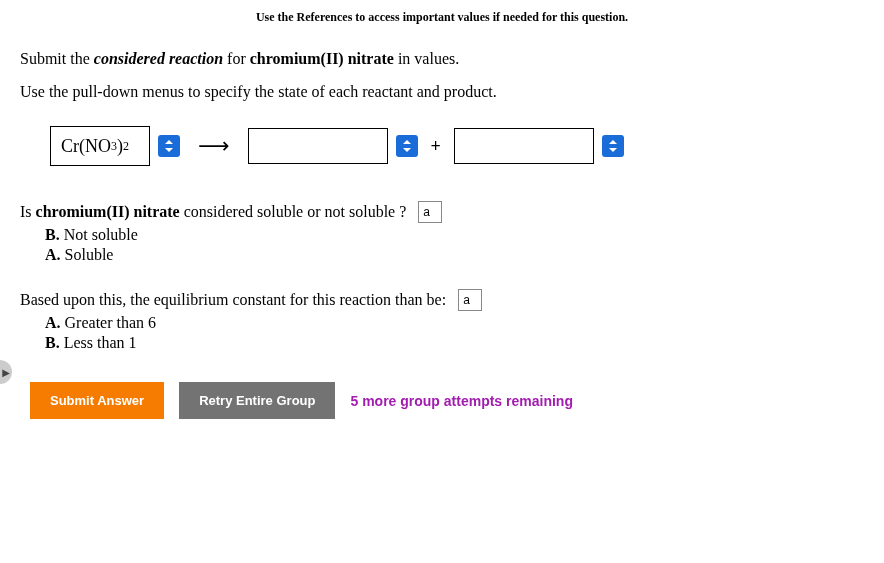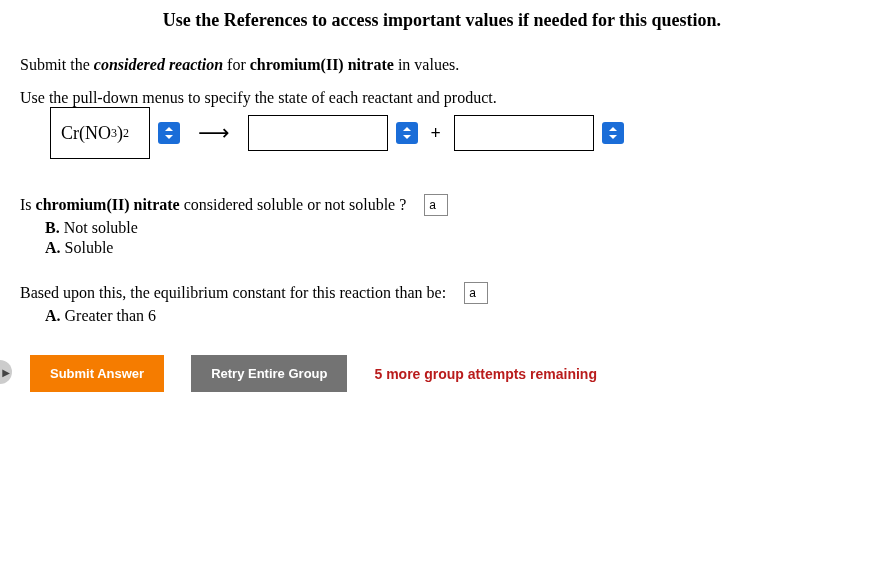--- a/index.html
+++ b/index.html
@@ -1,37 +1,37 @@
 <!DOCTYPE html>
 <html><head>
   <meta charset="utf-8">
   <style>
     * { box-sizing: border-box; margin: 0; padding: 0; }
     body { font-family: "Times New Roman", serif; font-size: 16px; color: #000; padding: 10px 20px; width: 884px; }
-    .header-hint { text-align: center; font-weight: bold; font-size: 18px; margin-bottom: 25px; }
+    .header-hint { text-align: center; font-weight: bold; font-size: 12px; margin-bottom: 25px; }
     .prompt1 { margin-bottom: 15px; }
-    .prompt2 { }
+    .prompt2 { margin-bottom: 25px; }
     .equation-row { display: flex; align-items: center; gap: 8px; margin-left: 30px; margin-bottom: 35px; }
-    .formula-box { border: 1.5px solid #000; padding: 5px 10px; font-size: 18px; font-family: "Times New Roman", serif; min-width: 100px; height: 52px; display: flex; align-items: center; }
+    .formula-box { border: 1.5px solid #000; padding: 5px 10px; font-size: 18px; font-family: "Times New Roman", serif; min-width: 100px; height: 40px; display: flex; align-items: center; }
     .formula-box sub { font-size: 12px; vertical-align: sub; }
     .empty-input { border: 1.5px solid #000; height: 36px; width: 140px; background: #fff; }
     .dropdown { width: 22px; height: 22px; background: #1a6dd8; border-radius: 3px; display: flex; flex-direction: column; align-items: center; justify-content: center; cursor: pointer; }
     .dropdown svg { fill: #fff; }
     .arrow { font-size: 22px; margin: 0 10px; }
     .plus { font-size: 18px; font-weight: bold; margin: 0 5px; }
     .question-block { margin-bottom: 25px; }
-    .question-line { display: flex; align-items: center; gap: 18px; margin-bottom: 3px; }
+    .question-line { display: flex; align-items: center; gap: 12px; margin-bottom: 3px; }
     .options { margin-left: 25px; }
     .options div { margin-bottom: 2px; }
     .mini-input { width: 24px; height: 22px; border: 1px solid #888; font-size: 12px; padding: 2px 4px; font-family: Arial, sans-serif; }
-    .button-row { display: flex; align-items: center; gap: 27px; margin-top: 30px; margin-left: 10px; }
+    .button-row { display: flex; align-items: center; gap: 15px; margin-top: 30px; margin-left: 10px; }
     .btn { border: none; padding: 11px 20px; font-family: Arial, sans-serif; font-size: 13px; font-weight: bold; color: #fff; cursor: pointer; }
     .btn-orange { background: #f57c00; }
     .btn-gray { background: #737373; }
-    .attempts { font-family: Arial, sans-serif; font-size: 14px; font-weight: bold; color: #b91c1c; }
+    .attempts { font-family: Arial, sans-serif; font-size: 14px; font-weight: bold; color: #a21caf; }
     .side-arrow { position: absolute; left: 0; top: 360px; width: 12px; height: 24px; background: #ccc; border-radius: 0 12px 12px 0; display: flex; align-items: center; justify-content: center; font-size: 10px; color: #444; }
     b { font-weight: bold; }
     i { font-style: italic; }
   </style>
 </head>
 <body>
 
 <div class="header-hint">Use the References to access important values if needed for this question.</div>
 
 <p class="prompt1">
@@ -81,20 +81,21 @@
   </div>
 </div>
 
 <div class="question-block">
   <div class="question-line">
     <span>Based upon this, the equilibrium constant for this reaction than be:</span>
     <input class="mini-input" value="a" style="">
   </div>
   <div class="options">
     <div><b>A.</b><span> Greater than 6</span></div>
+    <div><b>B.</b><span> Less than 1</span></div>
   </div>
 </div>
 
 <div class="button-row">
   <button class="btn btn-orange">Submit Answer</button>
   <button class="btn btn-gray">Retry Entire Group</button>
   <span class="attempts">5 more group attempts remaining</span>
 </div>
 
 <div class="side-arrow">▶</div>

